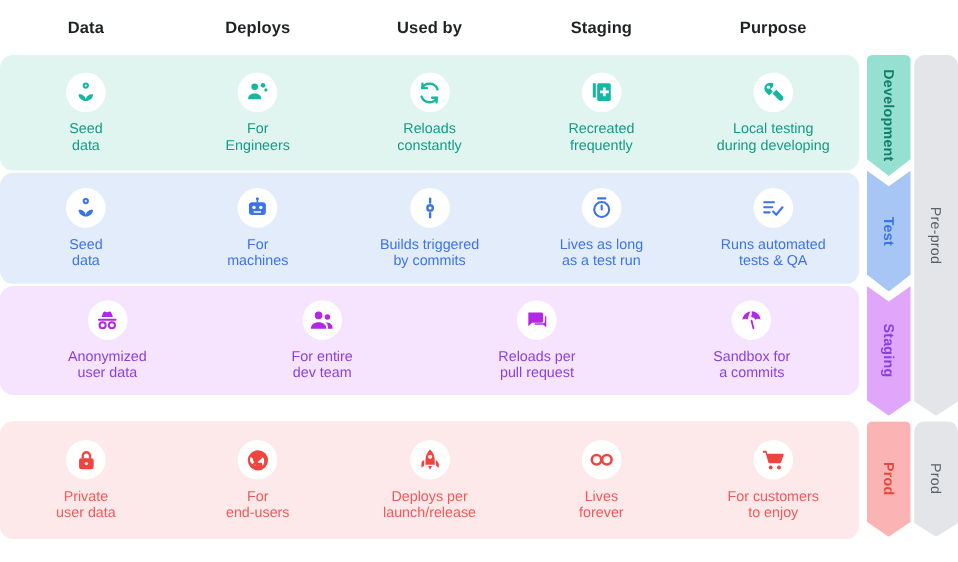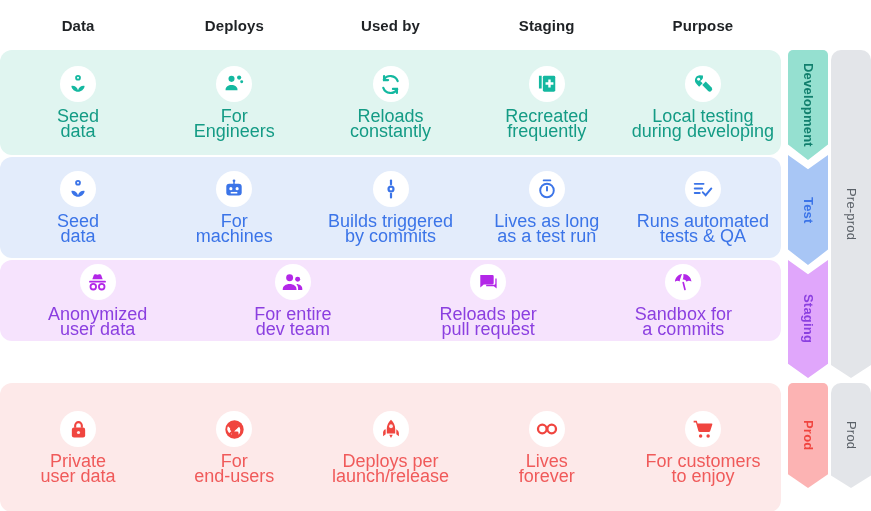--- a/index.html
+++ b/index.html
@@ -39,22 +39,22 @@
   .row-band {
     position: absolute;
     left: 0;
     width: 781px;
     border-radius: 12px;
     display: flex;
     box-sizing: border-box;
   }
   .row-dev     { top: 50px;  height: 105px; background: #e0f5f0; }
   .row-test    { top: 157px; height: 101px; background: #e3ecfb; }
-  .row-staging { top: 260px; height: 81px;  background: #f6e3fd; }
-  .row-prod    { top: 383px; height: 129px; background: #fde9e9; }
+  .row-staging { top: 260px; height: 99px;  background: #f6e3fd; }
+  .row-prod    { top: 383px; height: 107px; background: #fde9e9; }
 
   .cell {
     flex: 1 1 0;
     display: flex;
     flex-direction: column;
     align-items: center;
     justify-content: center;
     padding: 0 4px;
     box-sizing: border-box;
   }
@@ -63,21 +63,21 @@
     height: 36px;
     border-radius: 50%;
     background: #ffffff;
     display: flex;
     align-items: center;
     justify-content: center;
     margin-bottom: 7px;
   }
   .icon-bubble svg { display: block; }
   .cell-label {
-    font-size: 18px;
+    font-size: 13px;
     line-height: 15px;
     text-align: center;
     white-space: pre-line;
   }
   .row-dev     .cell-label { color: #149b85; }
   .row-test    .cell-label { color: #3b74e8; }
   .row-staging .cell-label { color: #8b3fe0; }
   .row-prod    .cell-label { color: #f05a5a; }
 
   

